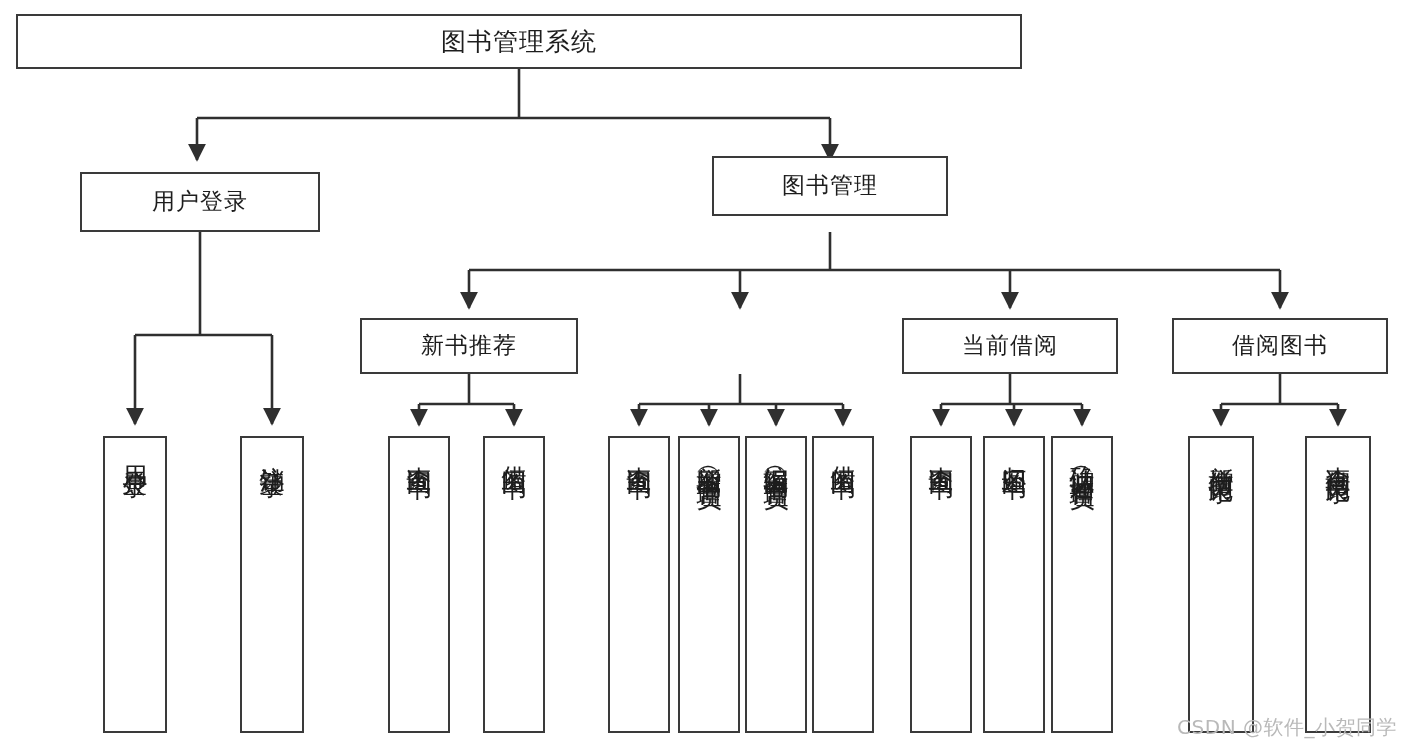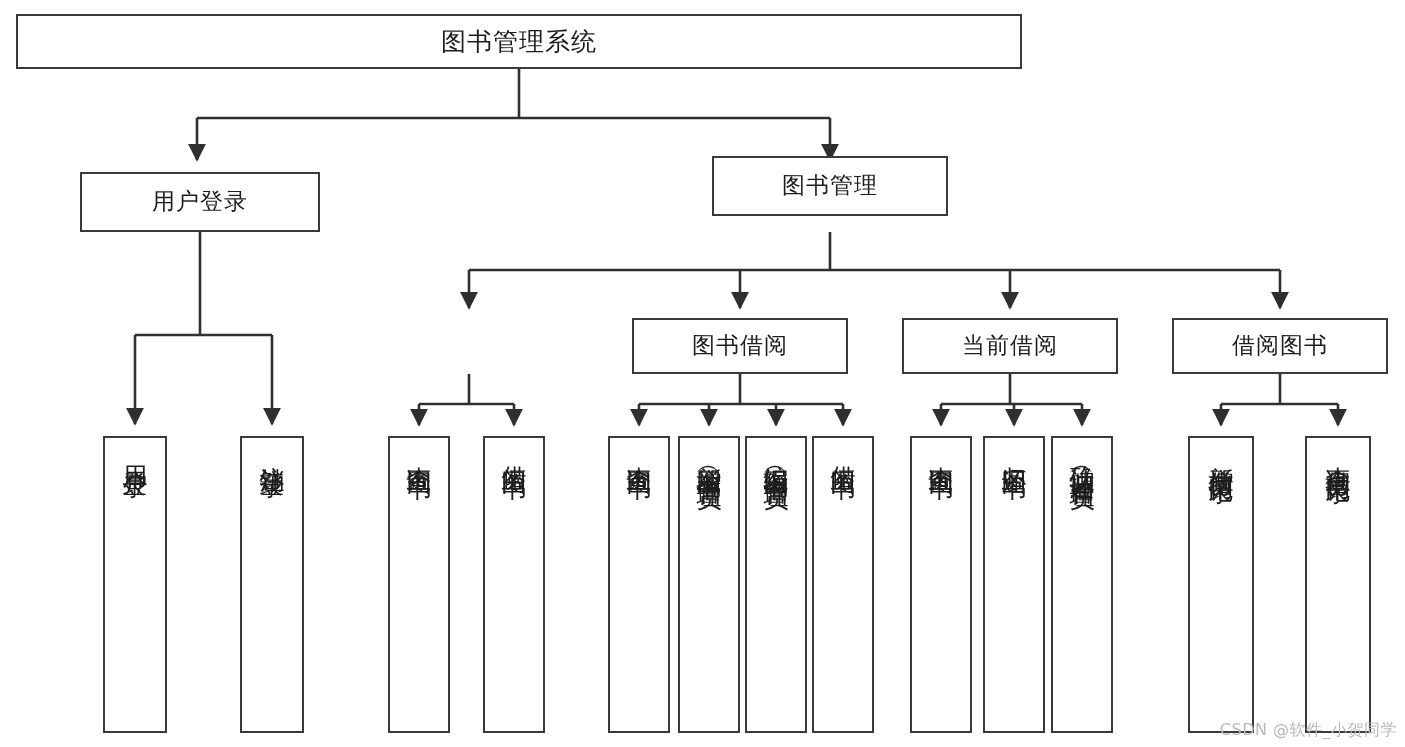--- a/index.html
+++ b/index.html
@@ -49,21 +49,21 @@
     text-orientation:upright;
     font-size:25px;
     letter-spacing:3px;
     line-height:1;
     white-space:nowrap;
   }
   .watermark{
     position:absolute;
     right:8px;
     bottom:6px;
-    font-size:16px;
+    font-size:20px;
     color:#b9b9b9;
     letter-spacing:0.5px;
     z-index:5;
     white-space:nowrap;
   }
 </style>
 </head>
 <body>
 
 <div id="canvas">
@@ -122,22 +122,22 @@
     <span class="label">图书管理系统</span>
   </div>
 
   <div class="node lvl2" id="node-user-login" style="left: 80px; top: 172px; width: 240px; height: 60px;">
     <span class="label">用户登录</span>
   </div>
   <div class="node lvl2" id="node-book-manage" style="left: 712px; top: 156px; width: 236px; height: 60px;">
     <span class="label">图书管理</span>
   </div>
 
-  <div class="node lvl3" id="node-book-borrow" style="left: 632px; top: 318px; width: 216px; height: 56px;">
-    <span class="label">图书借阅</span>
+  <div class="node lvl3" id="node-new-book-rec" style="left: 360px; top: 318px; width: 218px; height: 56px;">
+    <span class="label">新书推荐</span>
   </div>
   <div class="node lvl3" id="node-current-borrow" style="left: 902px; top: 318px; width: 216px; height: 56px;">
     <span class="label">当前借阅</span>
   </div>
   <div class="node lvl3" id="node-borrow-record" style="left: 1172px; top: 318px; width: 216px; height: 56px;">
     <span class="label">借阅图书</span>
   </div>
 
   <div class="node leaf" id="node-leaf-user-login" style="left: 103px; top: 436px; width: 64px; height: 297px;">
     <span class="label">用户登录</span>

